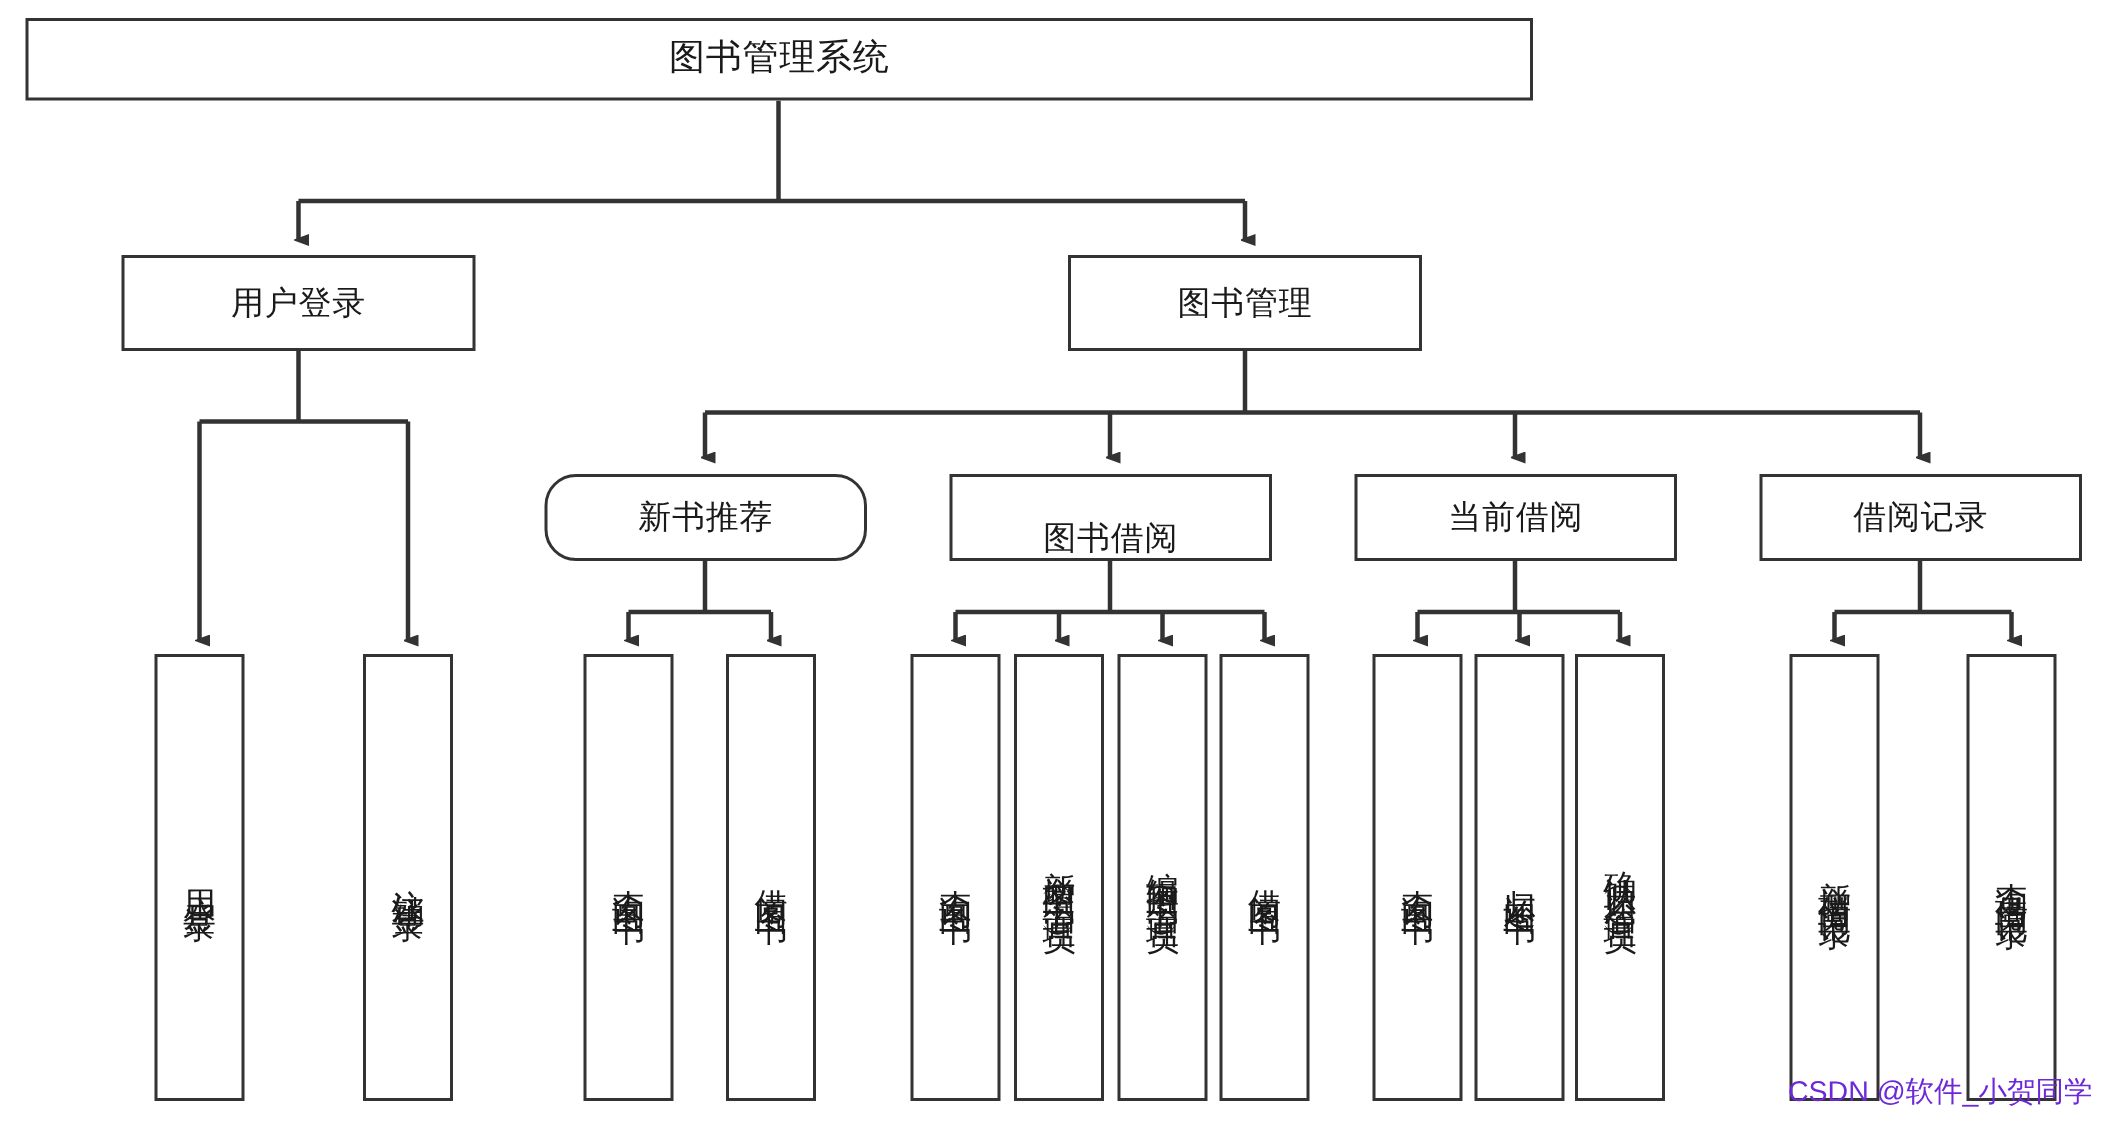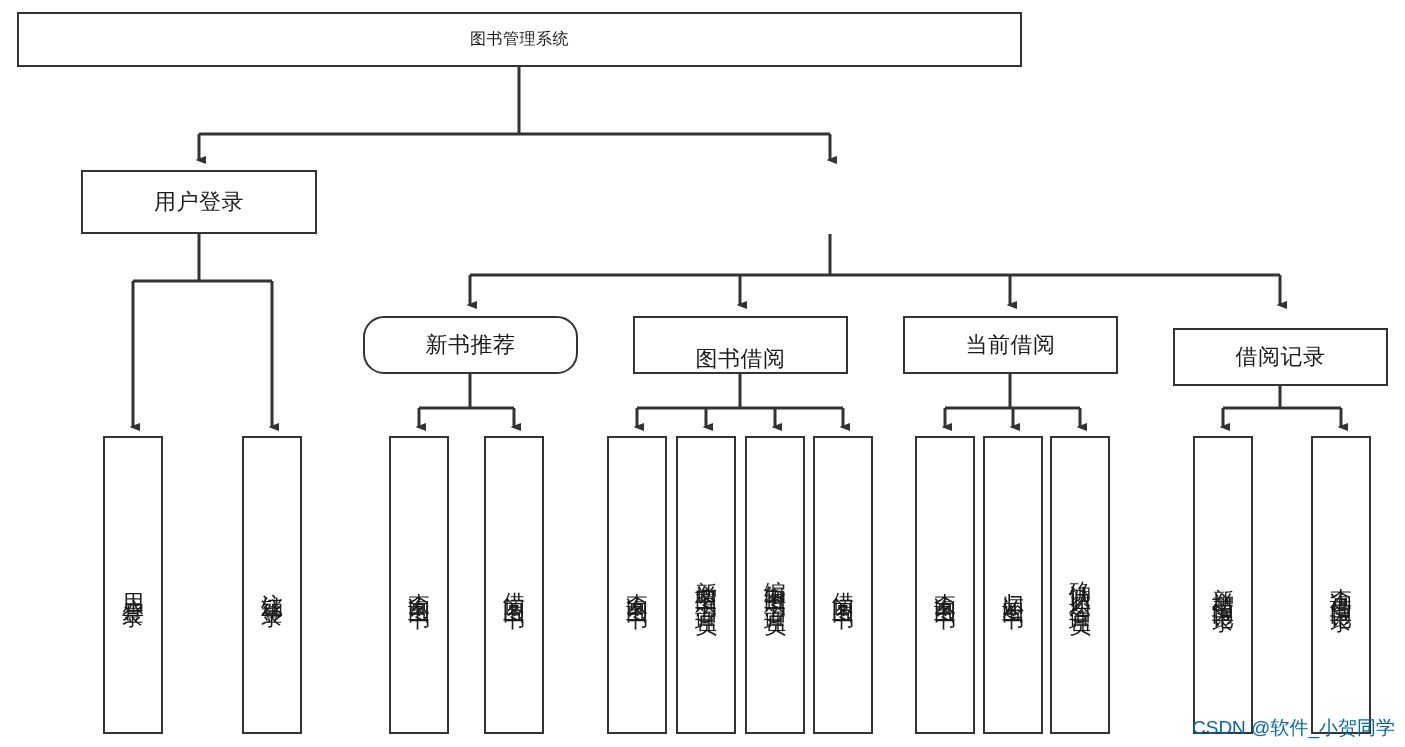--- a/index.html
+++ b/index.html
@@ -38,37 +38,37 @@
   .node .label {
     color: #1a1a1a;
     line-height: 1.18;
     text-align: center;
     letter-spacing: 0.5px;
   }
   .node.horiz .label {
     font-size: 22px;
   }
   .node.root .label {
-    font-size: 16px;
+    font-size: 24px;
   }
   .node.vert {
     align-items: center;
     justify-content: center;
   }
   .node.vert .label {
     writing-mode: vertical-rl;
     text-orientation: upright;
     font-size: 22px;
     letter-spacing: 5px;
     white-space: nowrap;
     line-height: 1;
   }
   .watermark {
     position: absolute;
-    color: #0369a1;
+    color: #6d28d9;
     font-size: 19px;
     z-index: 5;
     white-space: nowrap;
     font-family: "Liberation Sans", "DejaVu Sans", sans-serif;
   }
 </style>
 </head>
 <body>
 
 <div id="canvas">
@@ -123,31 +123,34 @@
     </g>
   </svg>
 
   <div class="node root horiz" style="left:17px; top:12px; width:1005px; height:55px;">
     <span class="label">图书管理系统</span>
   </div>
 
   <div class="node horiz" style="left:81px; top:170px; width:236px; height:64px;">
     <span class="label">用户登录</span>
   </div>
+  <div class="node horiz" style="left:712px; top:170px; width:236px; height:64px;">
+    <span class="label">图书管理</span>
+  </div>
 
   <div class="node horiz" style="left:363px; top:316px; width:215px; height:58px;border-radius:21px;">
     <span class="label">新书推荐</span>
   </div>
   <div class="node horiz" style="left:633px; top:316px; width:215px; height:58px;align-items:flex-end;">
     <span class="label">图书借阅</span>
   </div>
   <div class="node horiz" style="left:903px; top:316px; width:215px; height:58px;">
     <span class="label">当前借阅</span>
   </div>
-  <div class="node horiz" style="left:1173px; top:316px; width:215px; height:58px;margin-top:12px;">
+  <div class="node horiz" style="left:1173px; top:316px; width:215px; height:58px;">
     <span class="label">借阅记录</span>
   </div>
 
   <div class="node vert" style="left:103px; top:436px; width:60px; height:298px;">
     <span class="label">用户登录</span>
   </div>
   <div class="node vert" style="left:242px; top:436px; width:60px; height:298px;">
     <span class="label">注销登录</span>
   </div>
 

